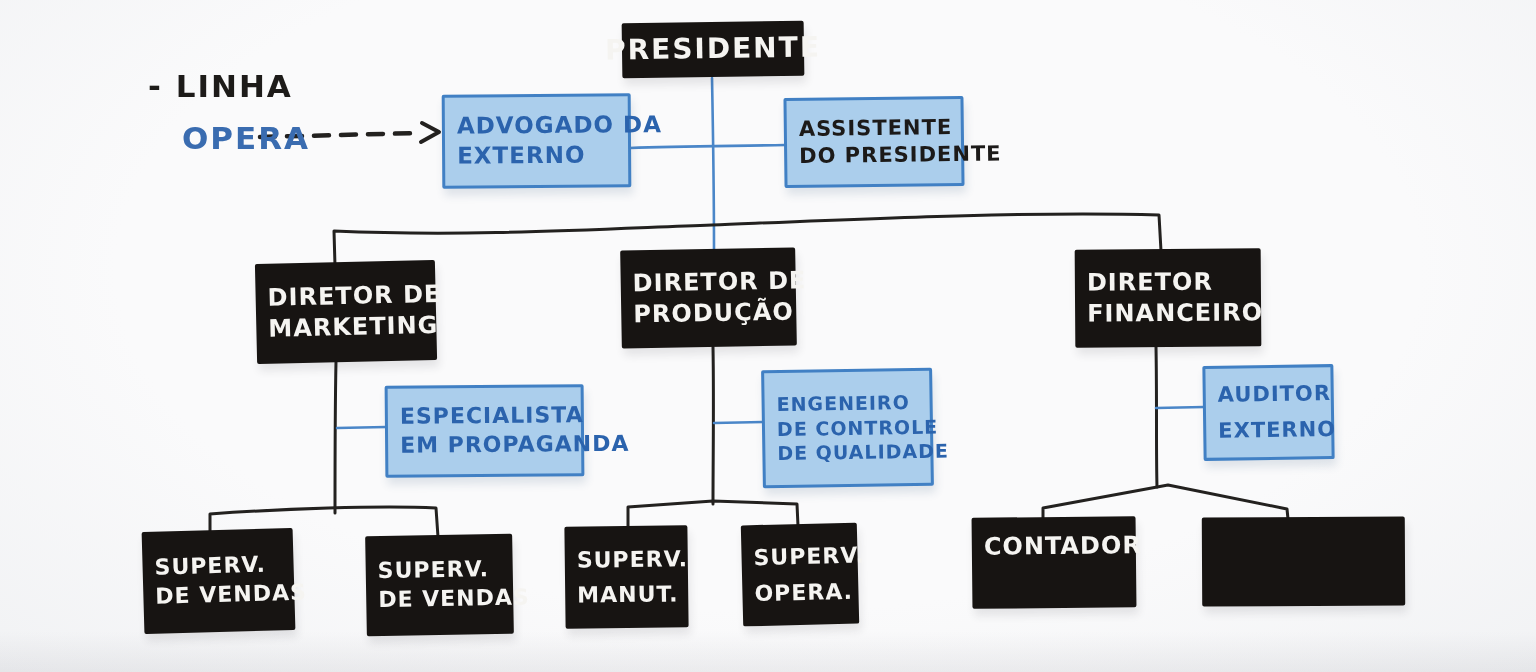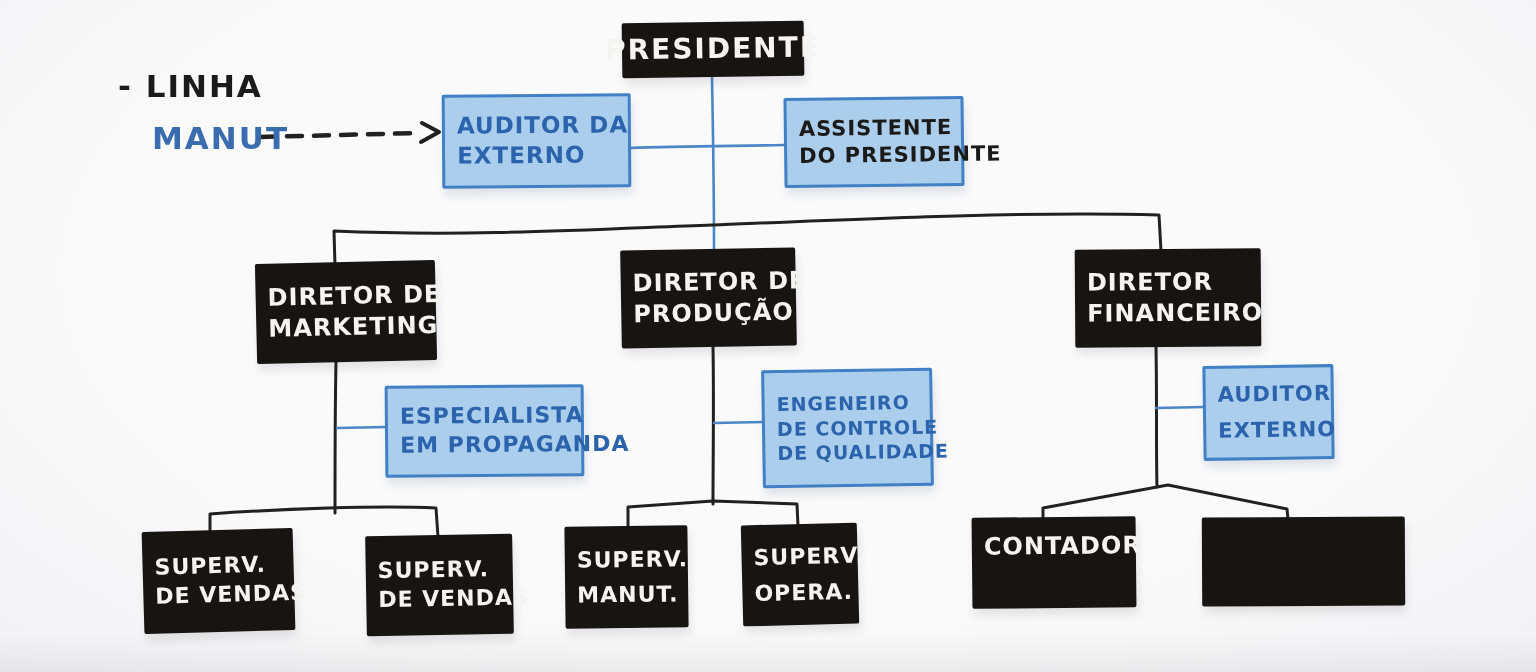--- a/index.html
+++ b/index.html
@@ -42,21 +42,21 @@
   }
   .node-staff {
     background: #abceec;
     color: #2b63ad;
     border: 3px solid #4180c4;
     border-radius: 2px;
     box-shadow: 2px 7px 9px rgba(60,90,130,0.14);
   }
   .node-staff.text-black { color: #1c1a19; }
 
-  .legend-label { position: absolute; font-weight: bold; letter-spacing: 2px; white-space: nowrap; }
+  .legend-label { position: absolute; font-weight: bold; letter-spacing: 2px; white-space: nowrap; margin-left: 30px; }
   #legend-linha { left: 118px; top: 68px;  font-size: 31px; color: #1d1b19; }
   #legend-staff { left: 152px; top: 120px; font-size: 31px; color: #3a6cb0; }
 
   
   #presidente   { left: 622px;  top: 22px;  width: 182px; height: 55px;  transform: rotate(-0.8deg); font-size: 28px; letter-spacing: 2px; align-items: center; }
   #advogado     { left: 442px;  top: 94px;  width: 189px; height: 94px;  transform: rotate(-0.4deg); font-size: 23px; }
   #assistente   { left: 784px;  top: 97px;  width: 180px; height: 90px;  transform: rotate(-0.7deg); font-size: 21px; }
   #dir-marketing  { left: 256px;  top: 262px; width: 180px; height: 100px; transform: rotate(-1.3deg); font-size: 24px; }
   #dir-producao   { left: 621px;  top: 249px; width: 175px; height: 98px;  transform: rotate(-1.0deg); font-size: 24px; }
   #dir-financeiro { left: 1075px; top: 249px; width: 186px; height: 98px;  transform: rotate(-0.4deg); font-size: 24px; }
@@ -93,28 +93,28 @@
 
     <path class="wire-black" d="M1156,347 C1157,400 1156,450 1157,487"></path>
     <path class="wire-blue" d="M1156,408 L1204,407"></path>
     <path class="wire-black" d="M1043,519 L1043,508 L1168,485 L1287,509 L1288,519"></path>
 
     <path class="wire-dash" d="M260,137 L418,133"></path>
     <polyline class="wire-black" points="422,123 439,132 421,142" style="stroke-width:4"></polyline>
   </svg>
 
   <div class="legend-label" id="legend-linha">- LINHA</div>
-  <div class="legend-label" id="legend-staff">MANUT</div>
+  <div class="legend-label" id="legend-staff">OPERA</div>
 
   <div class="node node-black" id="presidente">
     <span>PRESIDENTE</span>
   </div>
 
   <div class="node node-staff" id="advogado">
-    <span>AUDITOR DA</span>
+    <span>ADVOGADO DA</span>
     <span>EXTERNO</span>
   </div>
 
   <div class="node node-staff text-black" id="assistente">
     <span>ASSISTENTE</span>
     <span>DO PRESIDENTE</span>
   </div>
 
   <div class="node node-black" id="dir-marketing">
     <span>DIRETOR DE</span>

